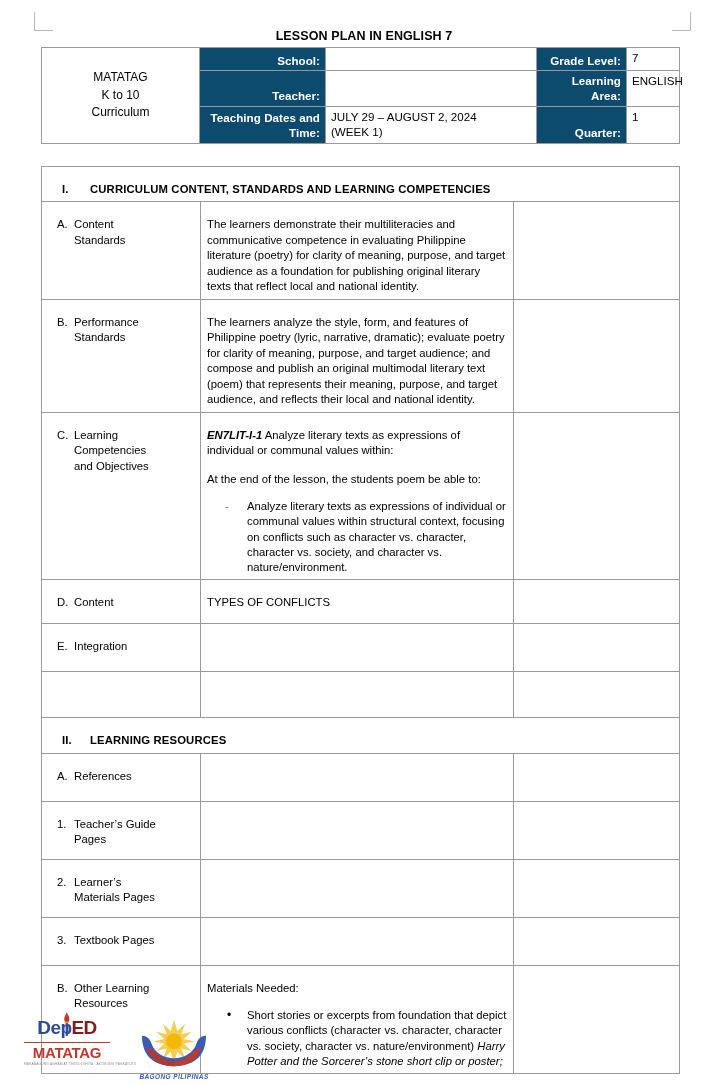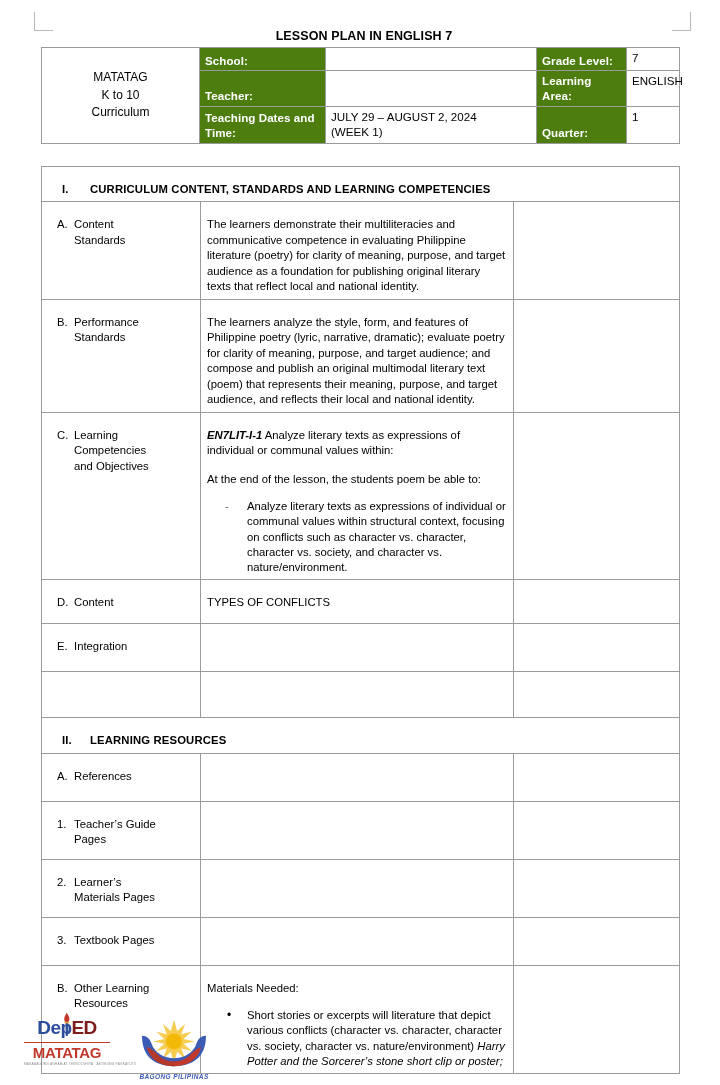--- a/index.html
+++ b/index.html
@@ -59,23 +59,24 @@
   }
   .header-table td { padding: 2px 5px; }
   .cell-matatag {
     text-align: center;
     vertical-align: middle;
     font-size: 12px;
     line-height: 1.45;
     background: #ffffff;
   }
   .cell-label {
-    background: #4d7c0f;
+    background: #0c4a6e;
     color: #ffffff;
     font-weight: 700;
+    text-align: right;
     vertical-align: bottom;
     font-size: 11.6px;
     letter-spacing: 0.05px;
   }
   .cell-value {
     background: #ffffff;
     vertical-align: top;
     font-size: 11.6px;
   }
   .h-r1 { height: 18px; }
@@ -372,21 +373,21 @@
       <td></td>
     </tr>
 
     <tr>
       <td class="lbl-cell">
         <span class="marker">B.</span><span class="lbl-text"><span>Other Learning</span><br><span>Resources</span></span>
       </td>
       <td class="body-cell">
         <p>Materials Needed:</p>
         <ul class="bullist">
-          <li><span>Short stories or excerpts will literature that depict various conflicts (character vs. character, character vs. society, character vs. nature/environment) </span><span class="ital-norm">Harry Potter and the Sorcerer’s stone short clip or poster;</span></li>
+          <li><span>Short stories or excerpts from foundation that depict various conflicts (character vs. character, character vs. society, character vs. nature/environment) </span><span class="ital-norm">Harry Potter and the Sorcerer’s stone short clip or poster;</span></li>
         </ul>
       </td>
       <td></td>
     </tr>
 
   </tbody>
 </table>
 
 <div class="footer-logos">
 

